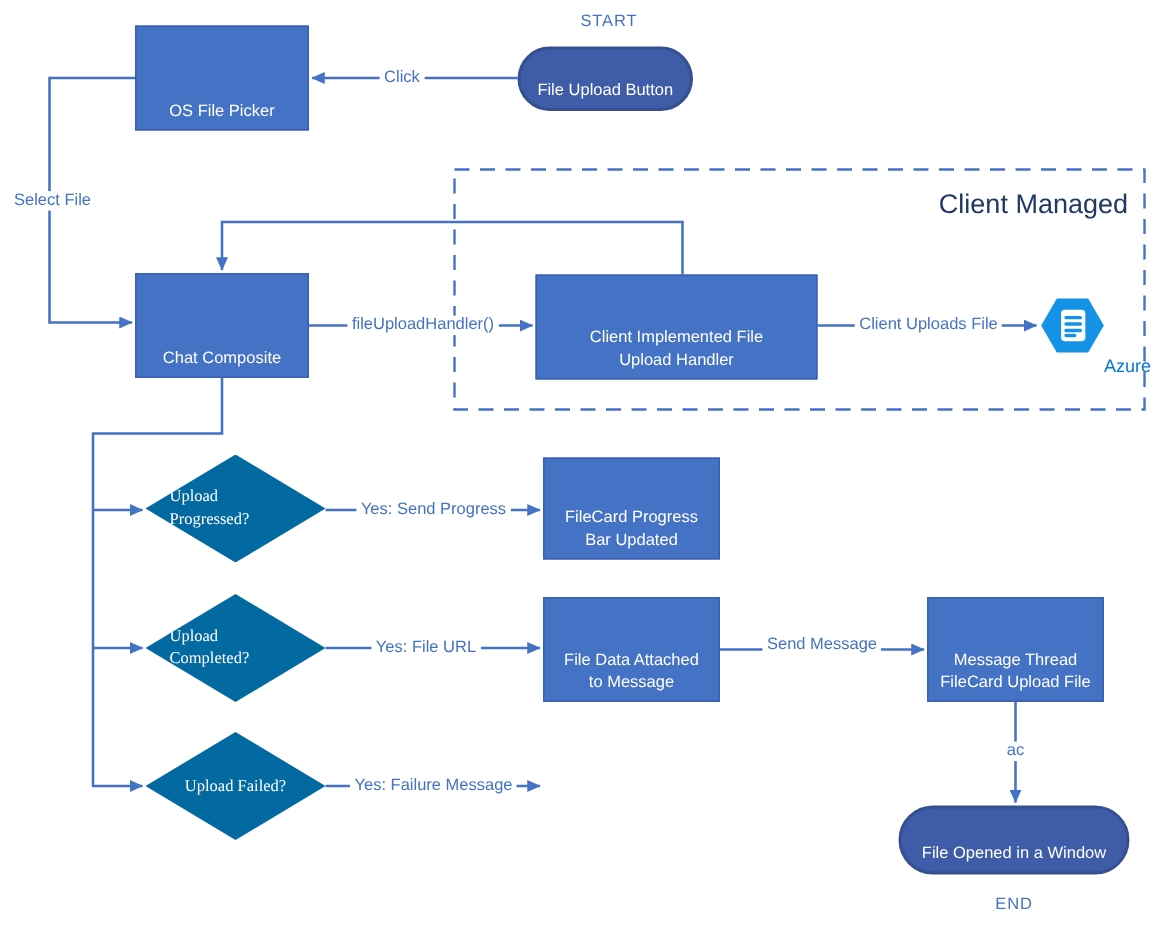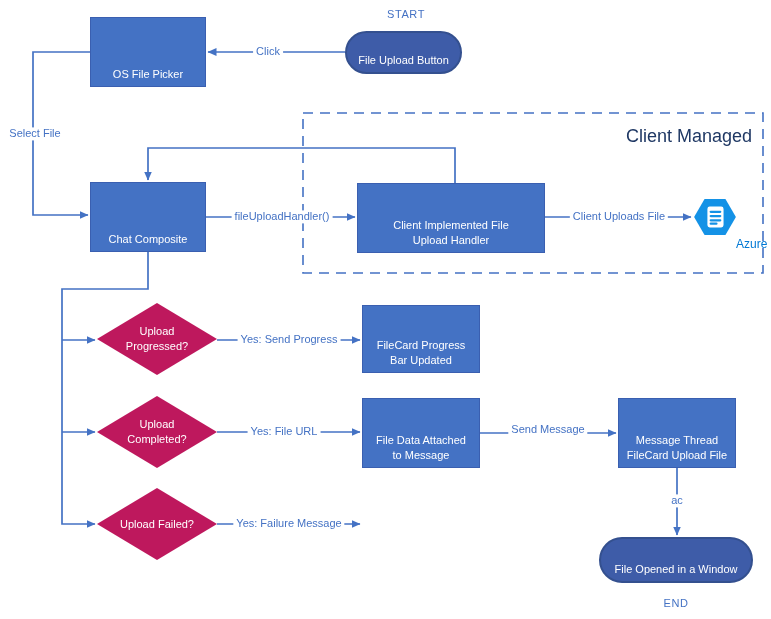--- a/index.html
+++ b/index.html
@@ -12,23 +12,24 @@
     position:absolute;display:flex;align-items:flex-end;justify-content:center;
     text-align:center;color:#fff;font-size:11px;line-height:1.35;
     background:#4472C4;border:1px solid #3A5FB0;box-sizing:border-box;
     padding:4px 10px;
   }
   .pill{
     background:#3E5CA8;border:2px solid #34508F;border-radius:24px;
   }
   .diamond{
     position:absolute;display:flex;align-items:center;justify-content:center;
-    text-align:center;color:#fff;font-size:11px;line-height:1.35;
-    background:#be185d;border:none;padding:0 16px;box-sizing:border-box;
+    text-align:left;color:#fff;font-size:11px;line-height:1.35;
+    background:#0369a1;border:none;padding:0 16px;box-sizing:border-box;
     clip-path:polygon(50% 0,100% 50%,50% 100%,0 50%);
+    font-family:Liberation Serif, serif;
   }
   .edge-label{
     position:absolute;transform:translate(-50%,-50%);
     background:#fff;color:#4472C4;font-size:11px;white-space:nowrap;
     padding:0 3px;line-height:1.2;
   }
   .terminal-label{
     position:absolute;transform:translate(-50%,-50%);
     color:#4472C4;font-size:11px;letter-spacing:0.6px;white-space:nowrap;
   }

